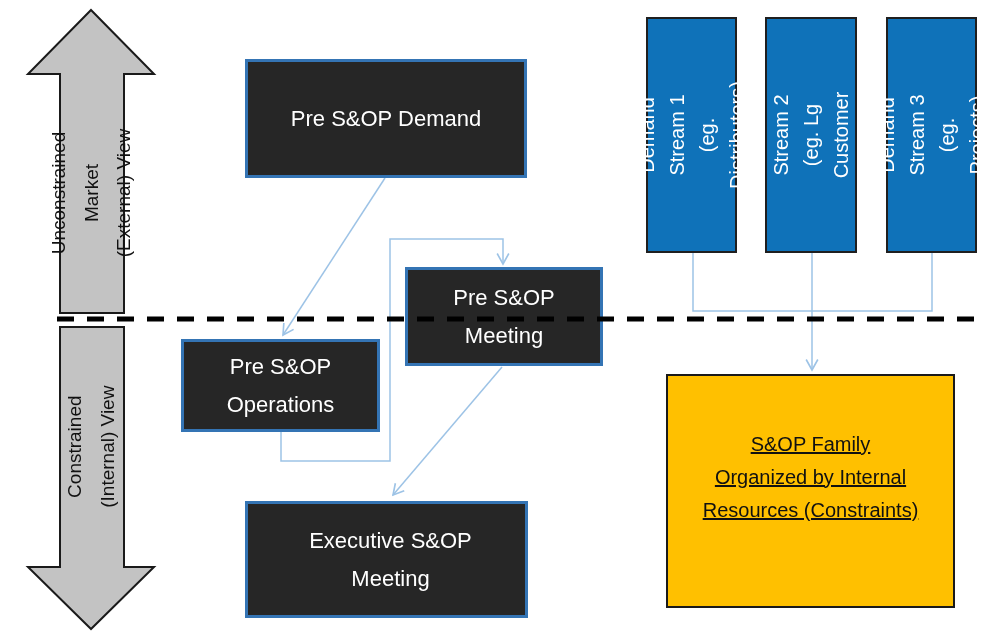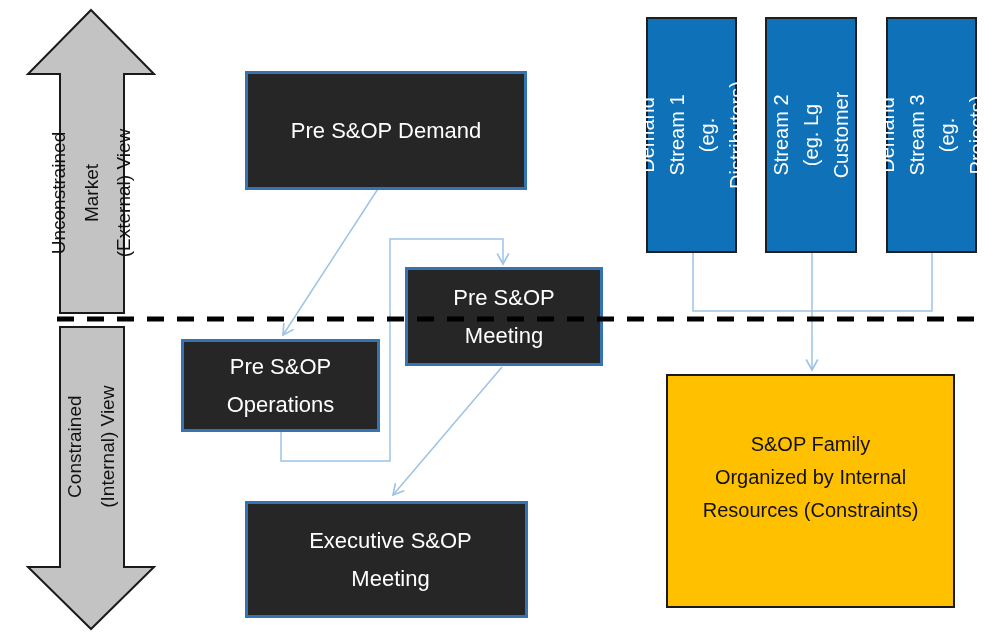--- a/index.html
+++ b/index.html
@@ -26,21 +26,21 @@
   .node .lbl { white-space: pre-line; }
 
   
   .dark-node {
     background: #262626;
     border: 3px solid #3474B4;
     color: #ffffff;
     font-size: 22px;
     line-height: 1.7;
   }
-  #node-pre-sop-demand      { left: 245px; top: 59px;  width: 282px; height: 119px; margin-top: 12px; }
+  #node-pre-sop-demand      { left: 245px; top: 59px;  width: 282px; height: 119px; }
   #node-pre-sop-meeting     { left: 405px; top: 267px; width: 198px; height: 99px;  }
   #node-pre-sop-operations  { left: 181px; top: 339px; width: 199px; height: 93px;  }
   #node-executive-sop-meeting { left: 245px; top: 501px; width: 283px; height: 117px; padding-left: 8px; }
 
   
   .stream-node {
     background: #0F72B9;
     border: 2px solid #1f1f1f;
     color: #ffffff;
   }
@@ -57,20 +57,21 @@
 
   
   #node-sop-family {
     left: 666px; top: 374px; width: 289px; height: 234px;
     background: #FFC000;
     border: 2px solid #1a1a1a;
     color: #111111;
     font-size: 20px;
     line-height: 1.65;
     padding-bottom: 28px;
+    text-decoration: underline;
   }
 
   
   .axis-label-wrap {
     position: absolute;
     display: flex;
     align-items: center;
     justify-content: center;
     z-index: 2;
   }

